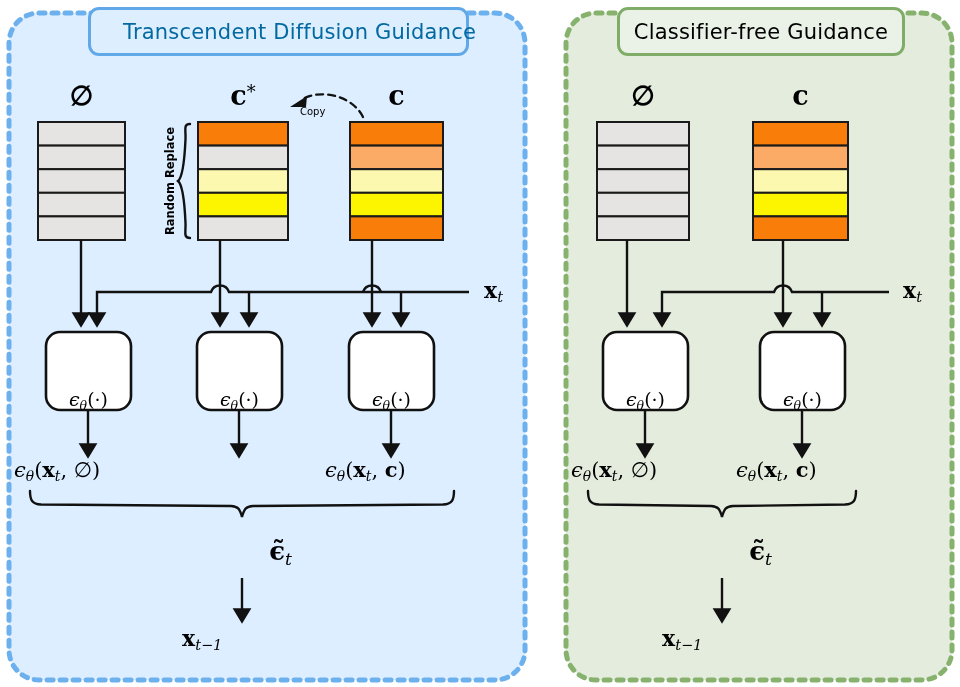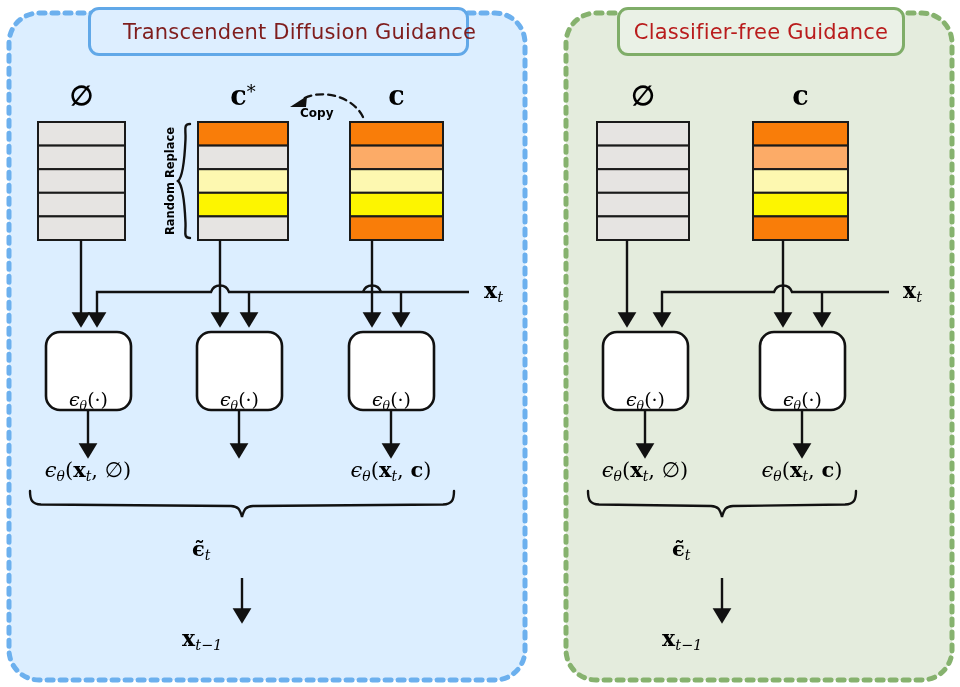--- a/index.html
+++ b/index.html
@@ -14,46 +14,46 @@
     box-sizing:border-box;
     border-radius:11px;
     font-family:"DejaVu Sans",sans-serif;
     font-size:21px;
     letter-spacing:.2px;
     white-space:nowrap;
     z-index:5;
   }
   #title-left{
     left:88px;top:7px;width:381px;height:49px;
-    background:#ddeeff;border:3px solid #61a8e8;color:#7f1d1d;padding-left:42px;
+    background:#ddeeff;border:3px solid #61a8e8;color:#0369a1;padding-left:42px;
   }
   #title-right{
     left:617px;top:7px;width:288px;height:49px;
-    background:#eaf1e6;border:3px solid #7fad68;color:#b91c1c;
+    background:#eaf1e6;border:3px solid #7fad68;color:#000000;
   }
 
   .mlabel{position:absolute;z-index:4;
     font-family:"DejaVu Serif",serif;color:#000;white-space:nowrap;}
   .mlabel i{font-family:"DejaVu Serif",serif;font-style:italic;}
   .mlabel b{font-family:"DejaVu Serif",serif;font-weight:bold;font-style:normal;}
   .sub{font-size:.66em;vertical-align:-.28em;font-style:italic;
        font-family:"DejaVu Serif",serif;font-weight:normal;}
   .sup{font-size:.66em;vertical-align:.42em;font-weight:normal;}
 
   .stack-head{font-size:27px;font-weight:bold;text-align:center;}
   .eps-box-text{font-size:19px;margin-top:28px;}
-  .out-label{font-size:21px;text-align:center;}
+  .out-label{font-size:21px;text-align:left;}
   .xt-label{font-size:22px;font-weight:bold;}
-  .et-label{font-size:21px;text-align:left;}
+  .et-label{font-size:26px;text-align:right;}
   .xtm-label{font-size:22px;text-align:left;font-weight:bold;}
 
   .copy-label{
     position:absolute;z-index:6;
     font-family:"DejaVu Sans",sans-serif;
-    font-size:12px;font-weight:bold;color:#000;
+    font-size:10px;font-weight:normal;color:#000;
   }
   .rr-label{
     position:absolute;z-index:6;
     font-family:"DejaVu Sans",sans-serif;
     font-size:11.5px;font-weight:bold;color:#000;
     transform-origin:0 0;transform:rotate(-90deg);
     white-space:nowrap;
   }
 </style>
 </head>

